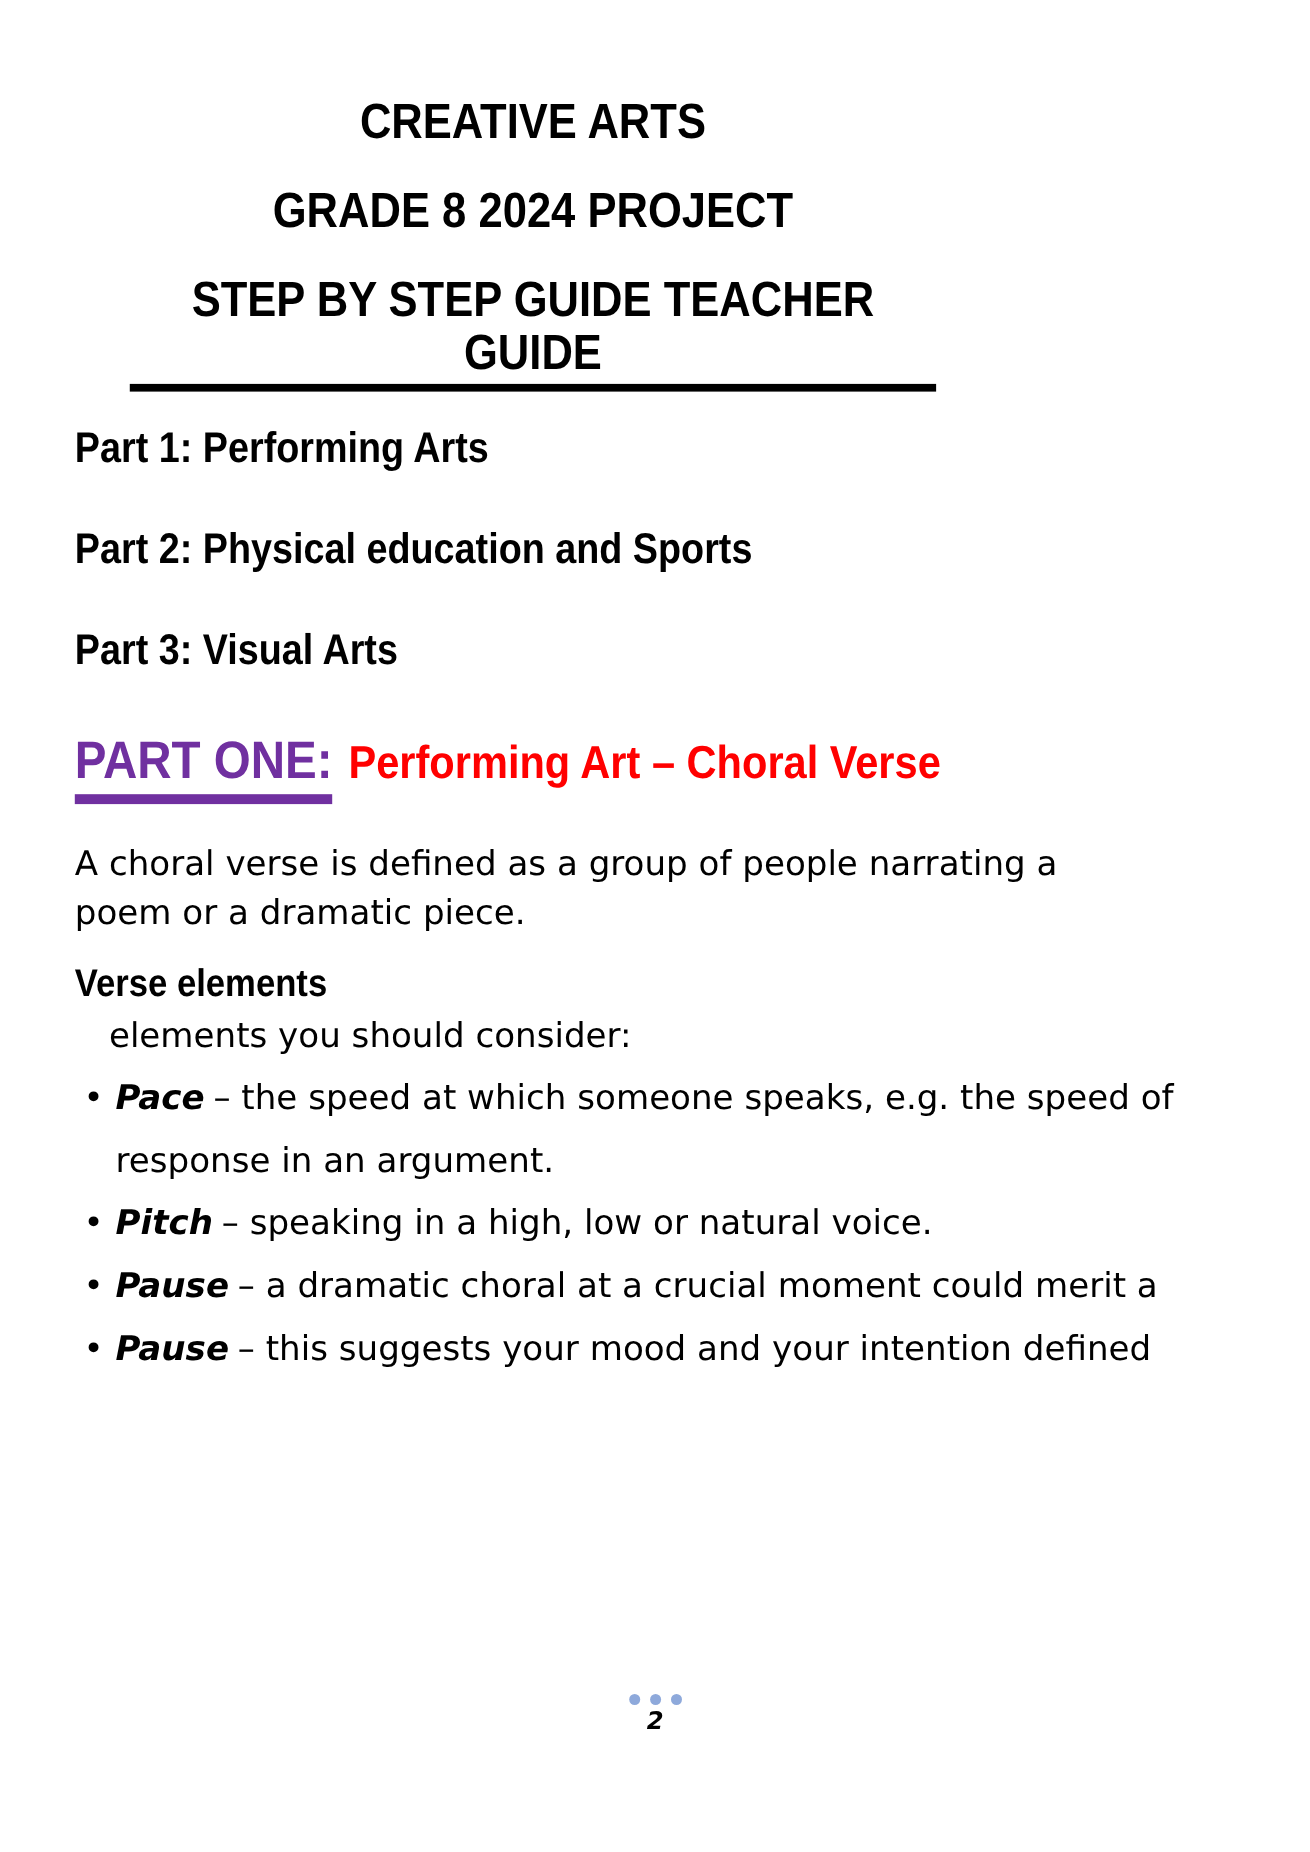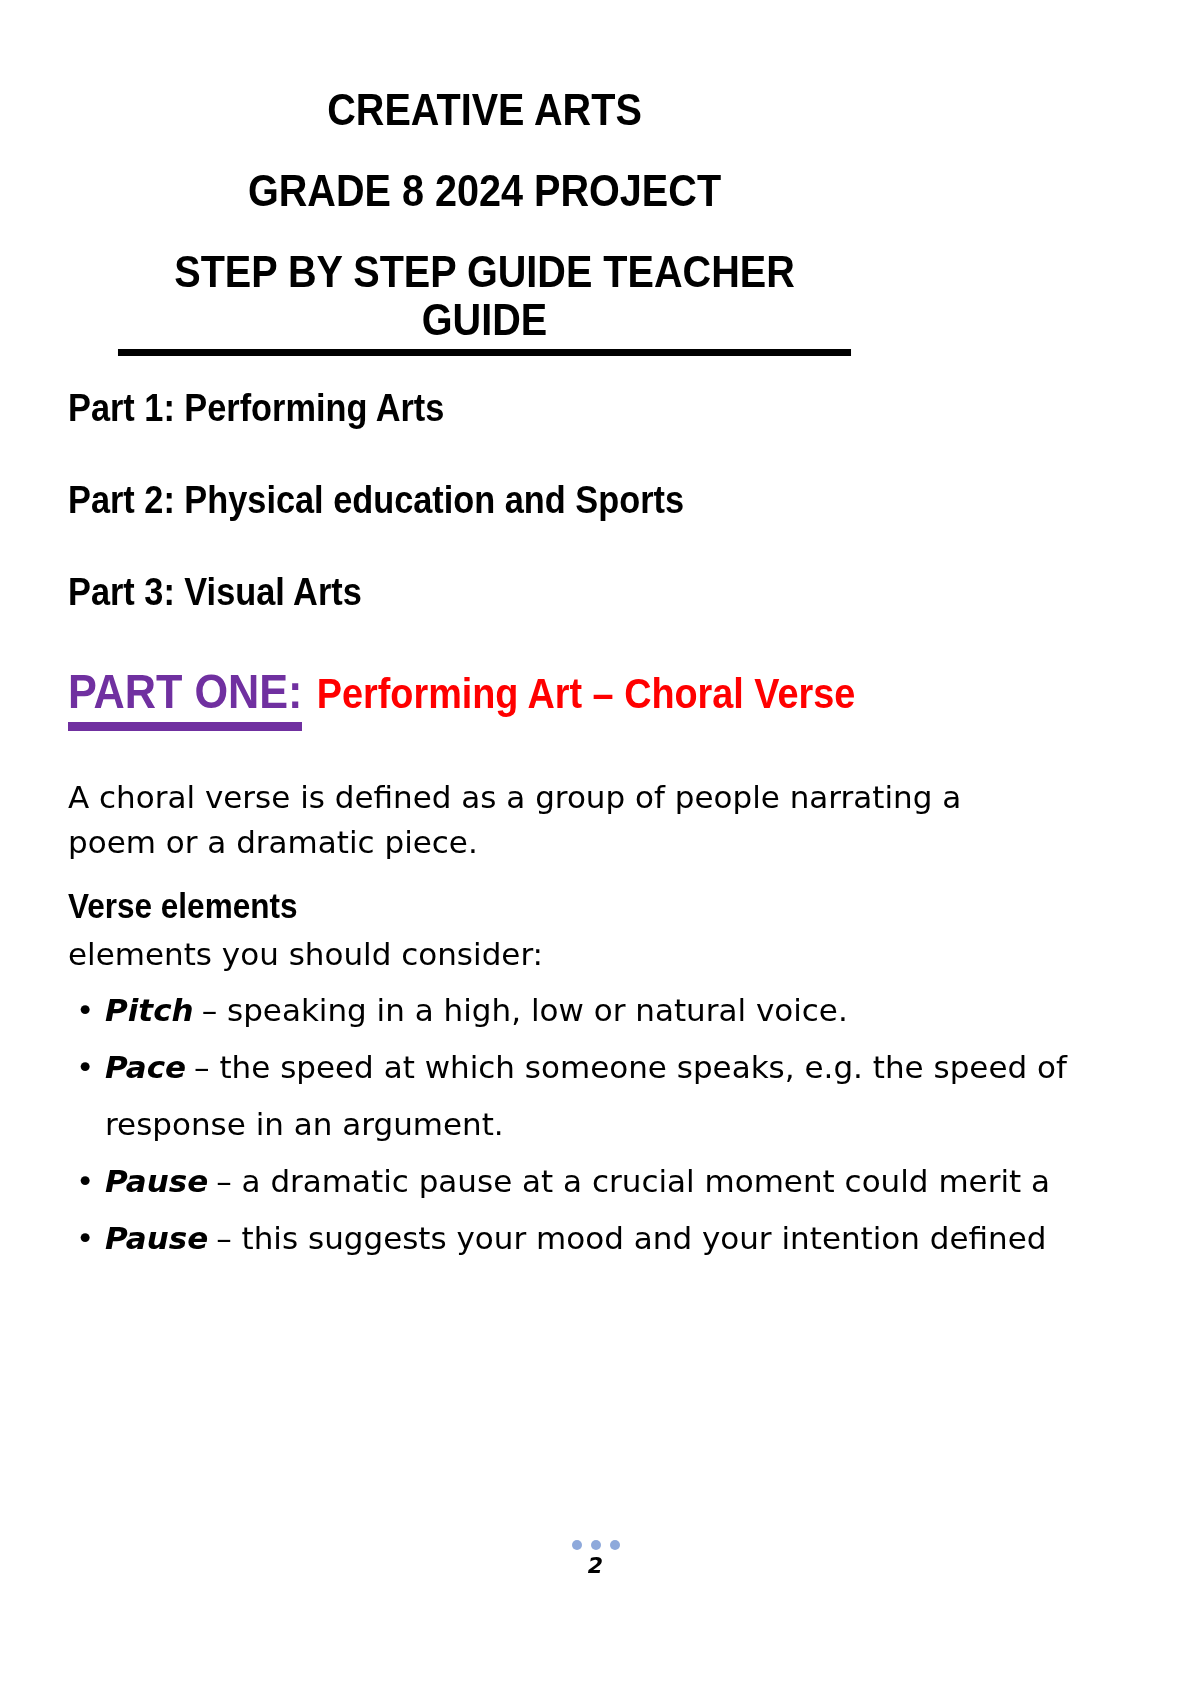--- a/index.html
+++ b/index.html
@@ -69,34 +69,34 @@
   .section-title {
     color: #FF0000;
     font-size: 42px;
   }
 
   .body-text {
     font-size: 31px;
     line-height: 45px;
     white-space: nowrap;
   }
-  .intro { margin-top: 44px; }
+  .intro { margin-top: 32px; }
 
   .sub-heading {
     margin-top: 20px;
     font-family: "Liberation Sans", sans-serif;
     font-weight: bold;
     font-size: 35px;
     line-height: 41px;
     transform: scaleX(0.90);
     transform-origin: left center;
     white-space: nowrap;
   }
   .vocal-para { margin-top: 16px; }
-  .consider-para { margin-top: 6px; }
+  .consider-para { margin-top: 6px; margin-left: 31px; }
 
   ul.vocal-list {
     list-style: none;
     margin-top: 5px;
     padding-left: 37px;
   }
   ul.vocal-list li {
     position: relative;
     font-size: 31px;
     line-height: 57px;
@@ -168,28 +168,28 @@
     <div>poem or a dramatic piece.</div>
   </div>
 
   <div class="sub-heading">Verse elements</div>
 
 
   <div class="body-text consider-para">elements you should consider:</div>
 
   <ul class="vocal-list">
     <li>
-      <span class="term">Pitch</span><span>– speaking in a high, low or natural voice.</span>
-    </li>
-    <li>
       <span class="term">Pace</span><span>– the speed at which someone speaks, e.g. the speed of</span>
       <div>response in an argument.</div>
     </li>
     <li>
-      <span class="term">Pause</span><span>– a dramatic pause at a crucial moment could merit a</span>
+      <span class="term">Pitch</span><span>– speaking in a high, low or natural voice.</span>
+    </li>
+    <li>
+      <span class="term">Pause</span><span>– a dramatic choral at a crucial moment could merit a</span>
     </li>
     <li>
       <span class="term">Pause</span><span>– this suggests your mood and your intention defined</span>
     </li>
   </ul>
 
   <div class="footer">
     <div class="dots">
       <span class="dot"></span>
       <span class="dot"></span>

